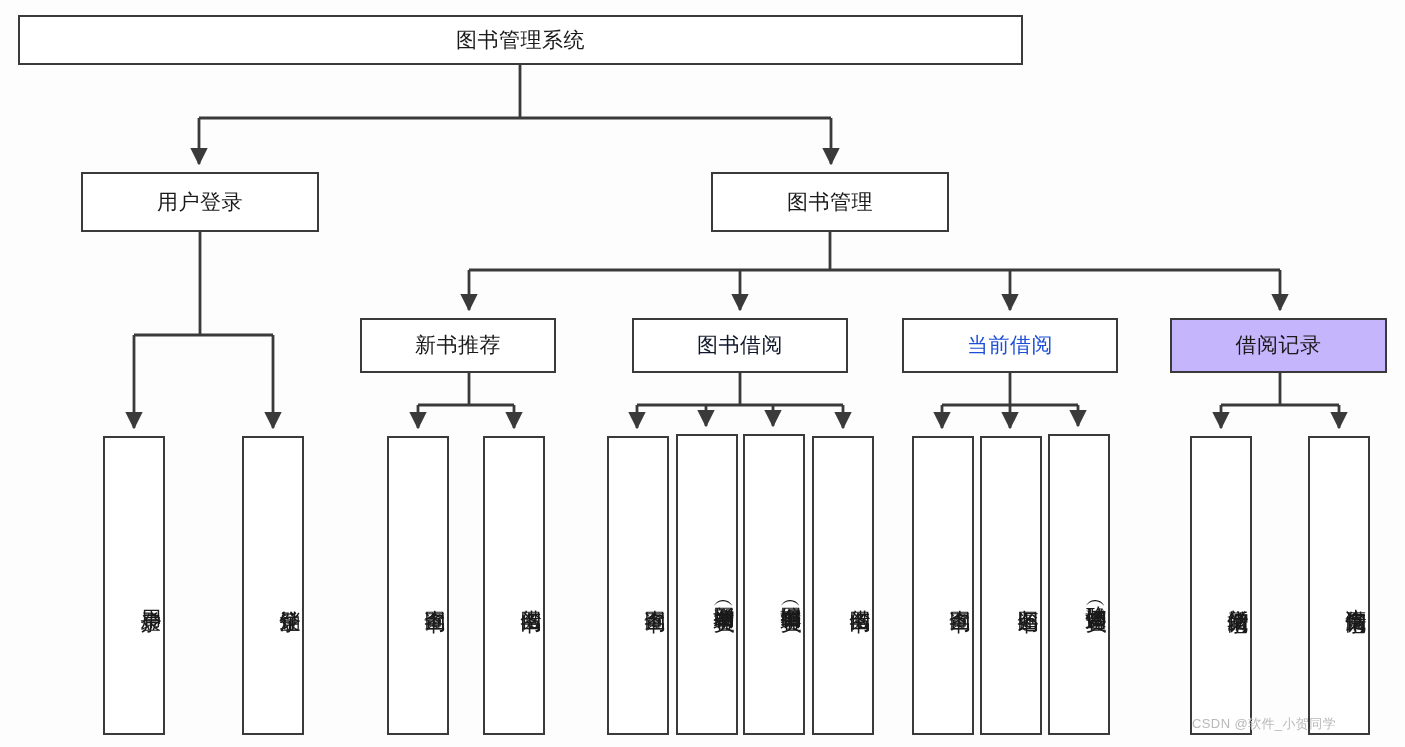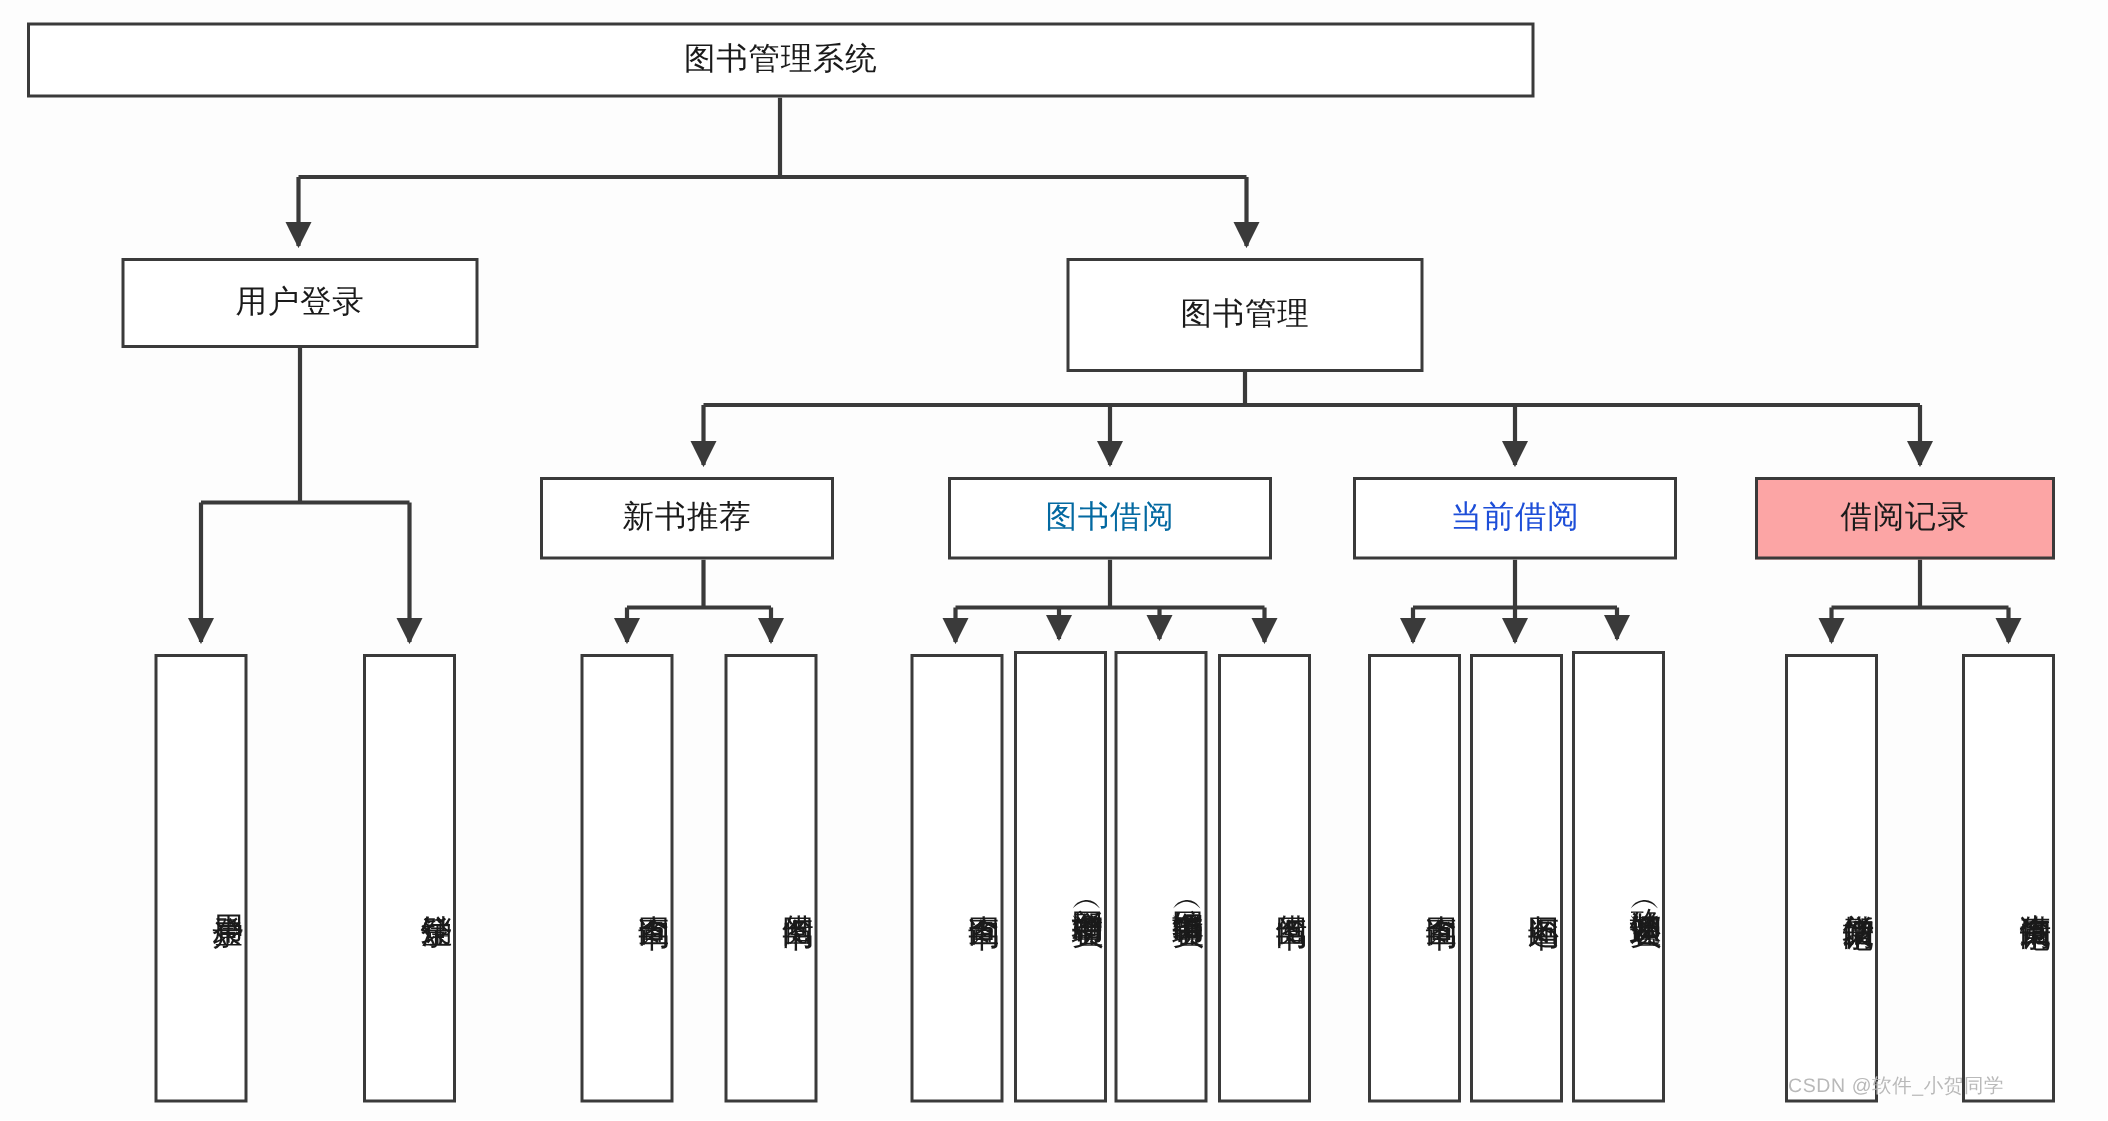--- a/index.html
+++ b/index.html
@@ -115,34 +115,34 @@
     </g>
   </svg>
 
   <div class="node horiz" style="left: 18px; top: 15px; width: 1005px; height: 50px; border-color: rgb(58, 58, 58); background: rgb(255, 255, 255); color: rgb(26, 26, 26);">
     <span class="lbl">图书管理系统</span>
   </div>
 
   <div class="node horiz" style="left: 81px; top: 172px; width: 238px; height: 60px; border-color: rgb(58, 58, 58); background: rgb(255, 255, 255); color: rgb(26, 26, 26);">
     <span class="lbl">用户登录</span>
   </div>
-  <div class="node horiz" style="left: 711px; top: 172px; width: 238px; height: 76px; border-color: rgb(58, 58, 58); background: rgb(255, 255, 255); color: rgb(26, 26, 26);">
+  <div class="node horiz" style="left: 711px; top: 172px; width: 238px; height: 60px; border-color: rgb(58, 58, 58); background: rgb(255, 255, 255); color: rgb(26, 26, 26);">
     <span class="lbl">图书管理</span>
   </div>
 
   <div class="node horiz" style="left: 360px; top: 318px; width: 196px; height: 55px; border-color: rgb(58, 58, 58); background: rgb(255, 255, 255); color: rgb(26, 26, 26);">
     <span class="lbl">新书推荐</span>
   </div>
-  <div class="node horiz" style="left: 632px; top: 318px; width: 216px; height: 55px; border-color: rgb(58, 58, 58); background: rgb(255, 255, 255); color: #0369a1;">
+  <div class="node horiz" style="left: 632px; top: 318px; width: 216px; height: 55px; border-color: rgb(58, 58, 58); background: rgb(255, 255, 255); color: #0f172a;">
     <span class="lbl">图书借阅</span>
   </div>
   <div class="node horiz" style="left: 902px; top: 318px; width: 216px; height: 55px; border-color: rgb(58, 58, 58); background: rgb(255, 255, 255); color: #1d4ed8;">
     <span class="lbl">当前借阅</span>
   </div>
-  <div class="node horiz" style="left: 1170px; top: 318px; width: 200px; height: 55px; border-color: rgb(58, 58, 58); background: #fca5a5; color: rgb(26, 26, 26);">
+  <div class="node horiz" style="left: 1170px; top: 318px; width: 217px; height: 55px; border-color: rgb(58, 58, 58); background: #c4b5fd; color: rgb(26, 26, 26);">
     <span class="lbl">借阅记录</span>
   </div>
 
   <div class="node vert" style="left: 103px; top: 436px; width: 62px; height: 299px; border-color: rgb(58, 58, 58); background: rgb(255, 255, 255); color: rgb(26, 26, 26);">
     <span class="lbl">用户登录</span>
   </div>
   <div class="node vert" style="left: 242px; top: 436px; width: 62px; height: 299px; border-color: rgb(58, 58, 58); background: rgb(255, 255, 255); color: rgb(26, 26, 26);">
     <span class="lbl">注销登录</span>
   </div>
   <div class="node vert" style="left: 387px; top: 436px; width: 62px; height: 299px; border-color: rgb(58, 58, 58); background: rgb(255, 255, 255); color: rgb(26, 26, 26);">

